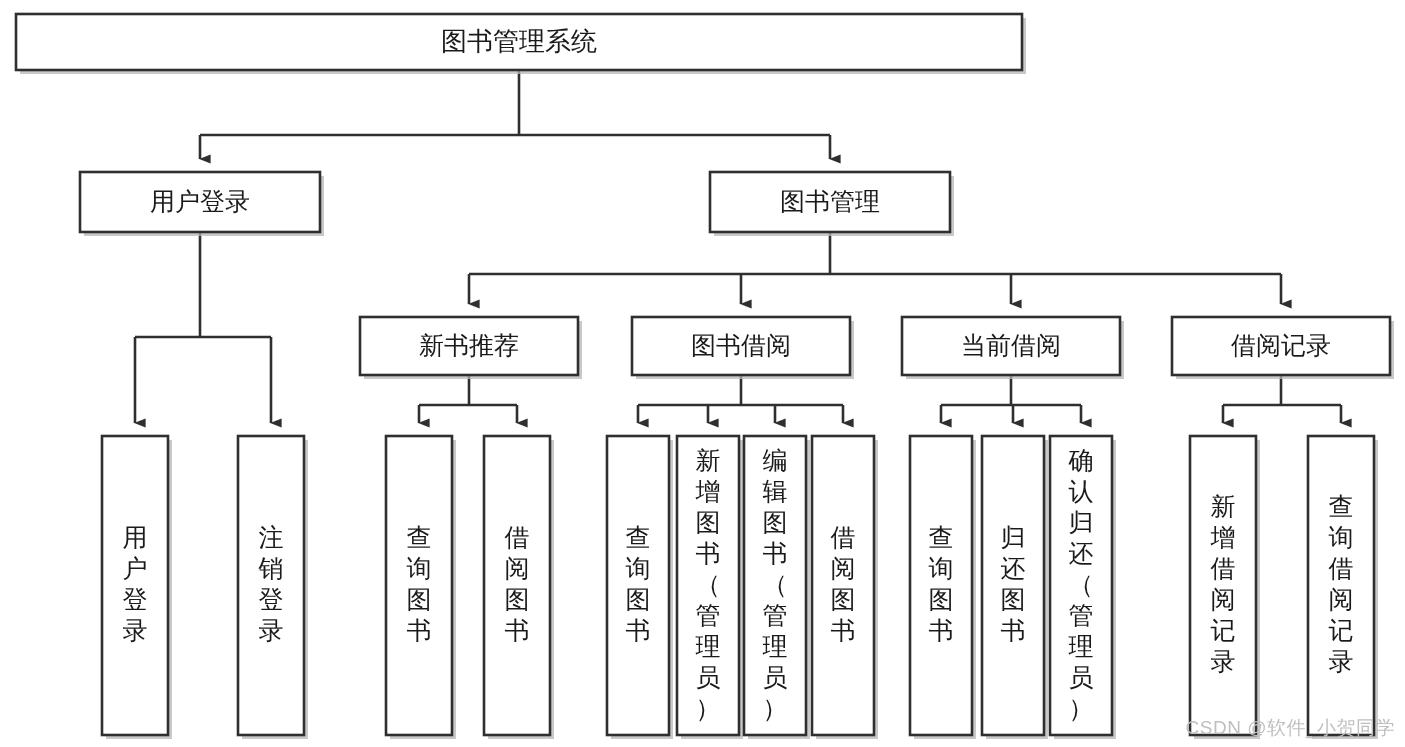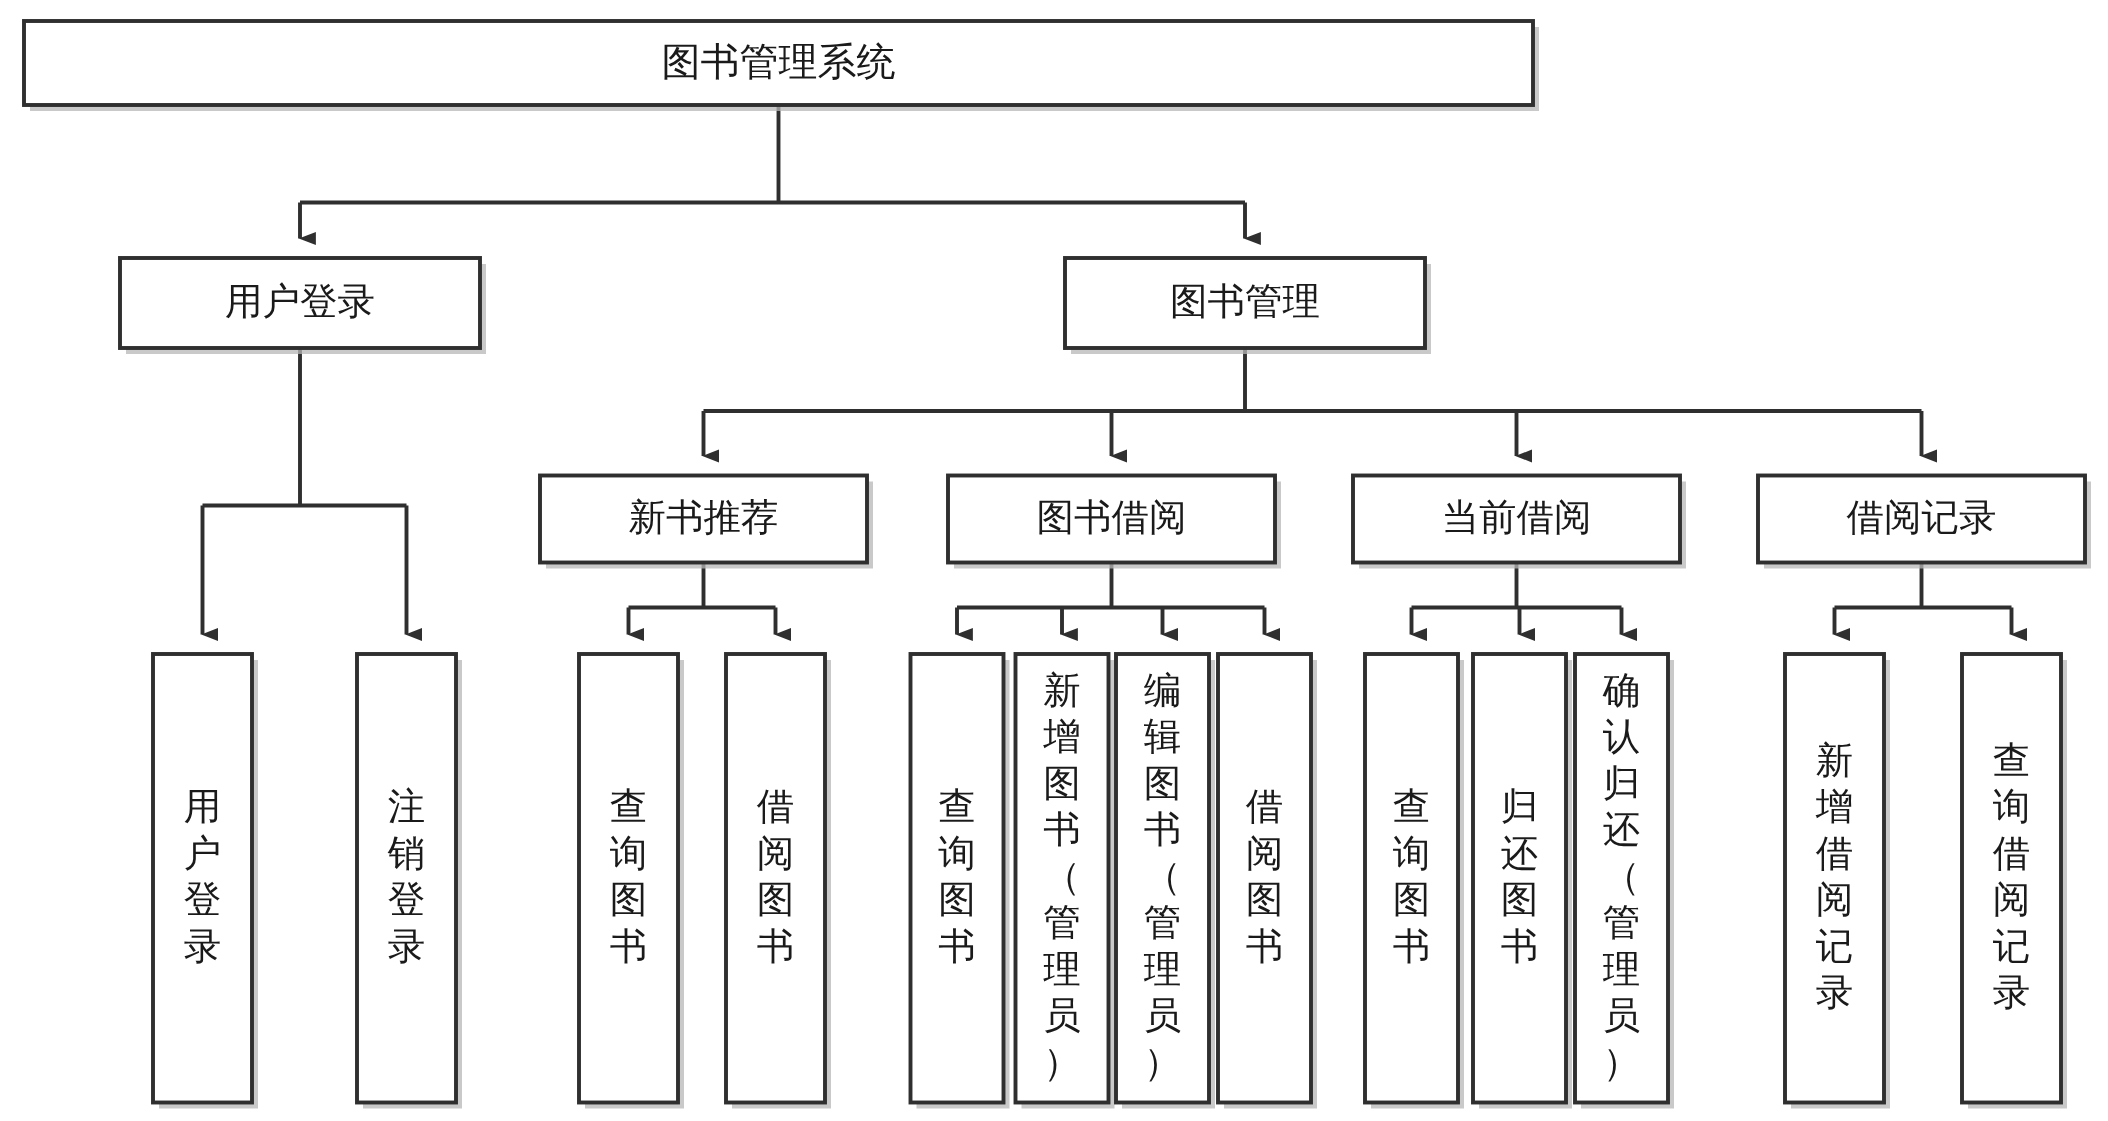--- a/index.html
+++ b/index.html
@@ -232,13 +232,14 @@
         <g>
           <rect x="1190" y="436" width="66" height="299" class="node-box"></rect>
           <text x="1223" y="0" class="leaf-label"><tspan x="1223" y="508">新</tspan><tspan x="1223" y="539">增</tspan><tspan x="1223" y="570">借</tspan><tspan x="1223" y="601">阅</tspan><tspan x="1223" y="632">记</tspan><tspan x="1223" y="663">录</tspan></text>
         </g>
         <g>
           <rect x="1308" y="436" width="66" height="299" class="node-box"></rect>
           <text x="1341" y="0" class="leaf-label"><tspan x="1341" y="508">查</tspan><tspan x="1341" y="539">询</tspan><tspan x="1341" y="570">借</tspan><tspan x="1341" y="601">阅</tspan><tspan x="1341" y="632">记</tspan><tspan x="1341" y="663">录</tspan></text>
         </g>
       </g>
   </svg>
+  <div class="watermark">CSDN @软件_小贺同学</div>
 </div>
 
 </body></html>

